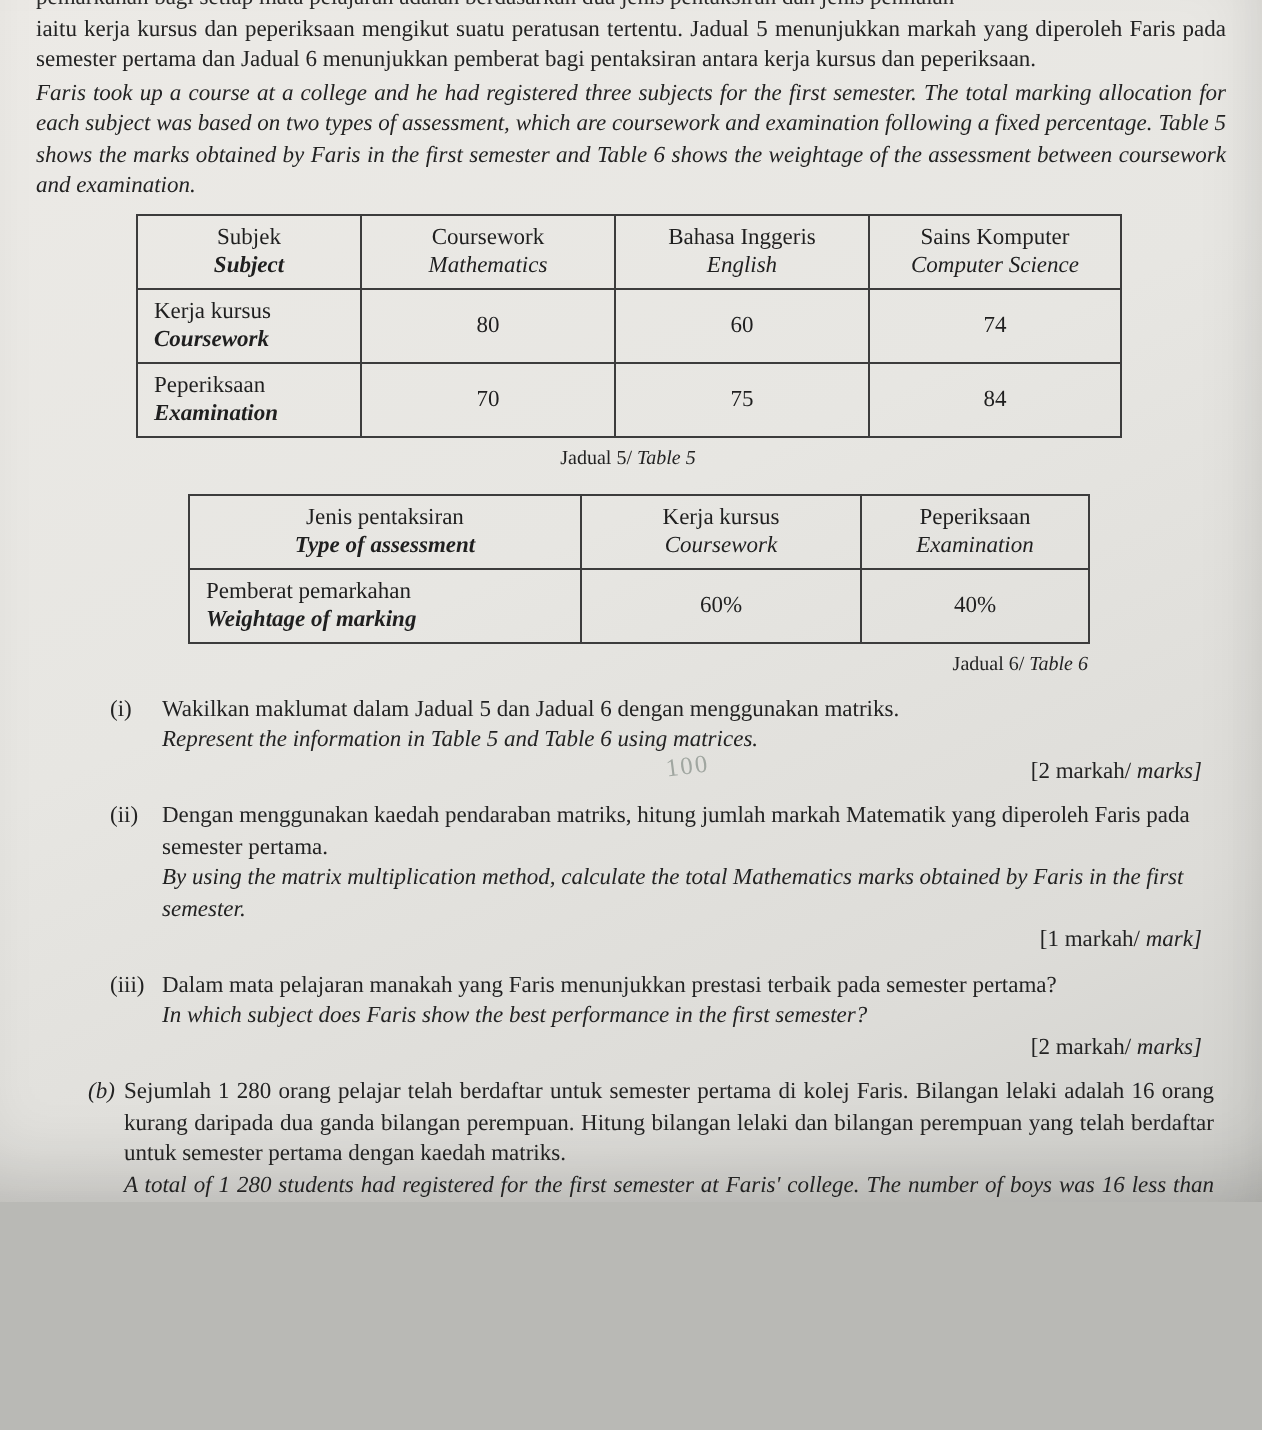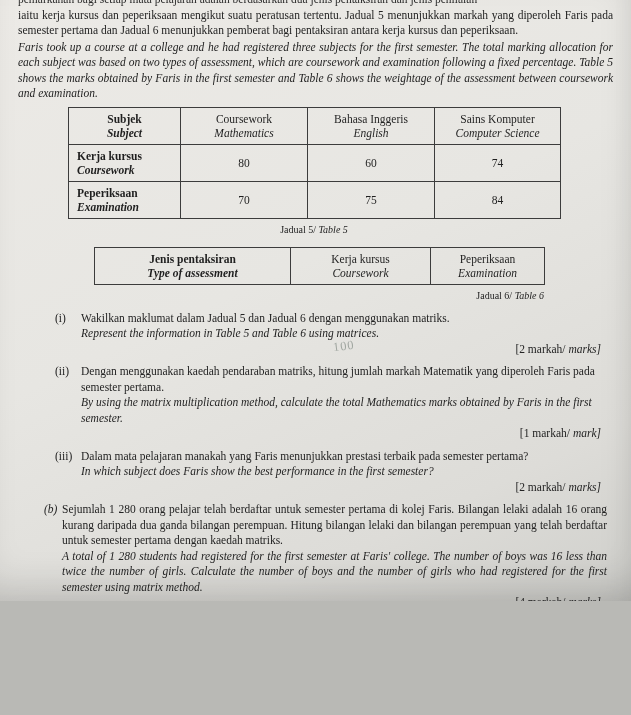--- a/index.html
+++ b/index.html
@@ -12,21 +12,21 @@
     box-shadow:inset 0 -34px 40px -24px rgba(0,0,0,.18), inset -24px 0 34px -24px rgba(0,0,0,.10);
     font-family:"Liberation Serif","DejaVu Serif",serif;
     color:#232323;
   }
   .content{padding:0 18px;font-size:11.5px;line-height:15.5px;}
   p{margin:0;}
   .clipped{margin-top:-8px;white-space:nowrap;overflow:hidden;color:#2a2a2a;}
   .para{text-align:justify;}
   .para.en{font-style:italic;margin-top:1px;}
   .i{font-style:italic;}
-  .b{font-weight:bold;}
+  .b{font-weight:normal;}
   .bi{font-weight:bold;font-style:italic;}
 
   .tbl{border-collapse:collapse;table-layout:fixed;color:#1f1f1f;}
   .tbl th,.tbl td{border:1.3px solid #3c3c3c;text-align:center;vertical-align:middle;
     padding:3px 4px;line-height:14px;font-size:11.5px;font-weight:normal;height:30px;background:transparent;}
   .t5{margin:5px 0 0 50px;width:492px;}
   .t6{margin:10px 0 0 76px;width:450px;}
   .rowlabel{text-align:left !important;padding-left:8px !important;}
   .caption{text-align:center;font-size:10px;margin-top:3px;}
   .cap5{width:492px;margin-left:50px;}
@@ -92,20 +92,25 @@
           <col style="width:196px">
           <col style="width:140px">
           <col style="width:114px">
         </colgroup>
       <tbody>
         <tr>
           <th><span class="b">Jenis pentaksiran</span><br><span class="bi">Type of assessment</span></th>
           <th><span>Kerja kursus</span><br><span class="i">Coursework</span></th>
           <th><span>Peperiksaan</span><br><span class="i">Examination</span></th>
         </tr>
+        <tr>
+          <td class="rowlabel"><span class="b">Pemberat pemarkahan</span><br><span class="bi">Weightage of marking</span></td>
+          <td>60%</td>
+          <td>40%</td>
+        </tr>
       </tbody>
     </table>
     <div class="caption cap6"><span>Jadual 6/ </span><span class="i">Table 6</span></div>
 
     <div class="q">
       <div class="qnum">(i)</div>
       <div class="qbody">
         <div>Wakilkan maklumat dalam Jadual 5 dan Jadual 6 dengan menggunakan matriks.</div>
         <div class="i">Represent the information in Table 5 and Table 6 using matrices.</div>
         <div class="marks"><span class="pencil">100</span><span>[2 markah/</span><span class="i"> marks]</span></div>

